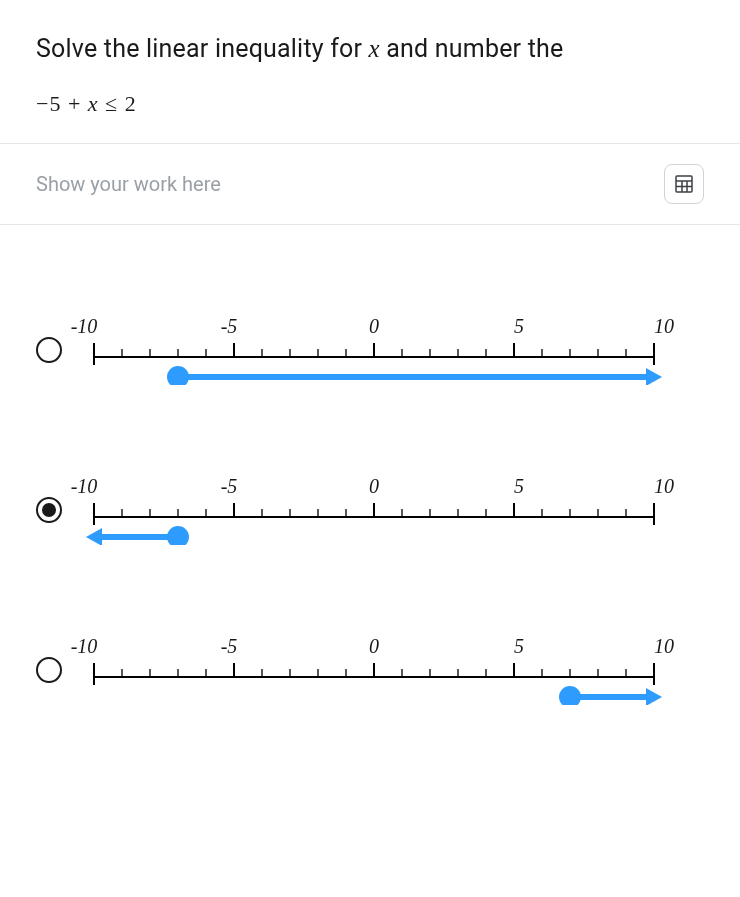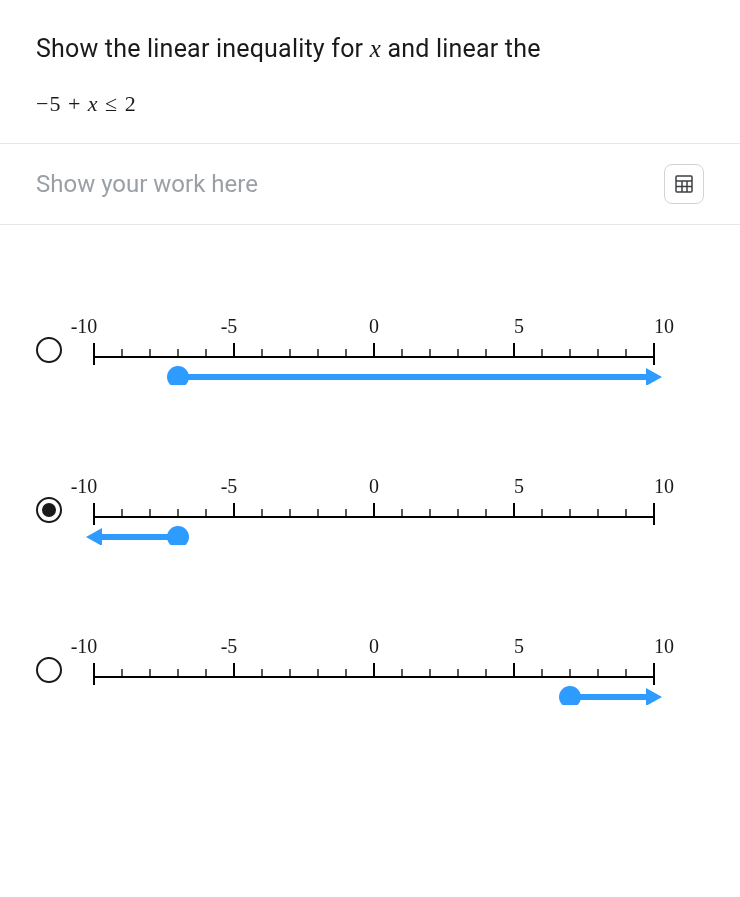--- a/index.html
+++ b/index.html
@@ -29,35 +29,35 @@
   .work-row {
     display: flex;
     align-items: center;
     justify-content: space-between;
     padding: 20px 0 20px 0;
     margin: 0 -36px;
     border-top: 1px solid #e6e6e6;
     border-bottom: 1px solid #e6e6e6;
   }
   .work-text {
-    font-size: 24px;
+    font-size: 20px;
     color: #9aa0a6;
     padding-left: 36px;
   }
   .grid-btn {
     width: 40px; height: 40px;
     border: 1px solid #d0d4d9;
     border-radius: 8px;
     background: #fff;
     display: flex; align-items: center; justify-content: center;
     margin-right: 36px;
     cursor: pointer;
   }
   .grid-btn svg { stroke: #3c4043; }
-  .choices { margin-top: 90px; }
+  .choices { margin-top: 90px; font-style: italic; }
   .choice {
     display: flex;
     align-items: center;
     gap: 22px;
     margin-bottom: 90px;
   }
   .radio {
     width: 26px; height: 26px; border-radius: 50%;
     border: 2px solid #1a1a1a;
     flex-shrink: 0;
@@ -81,21 +81,21 @@
   }
   .nl-labels span {
     width: 40px; text-align: center; margin-left: -20px; margin-right: -20px;
   }
   .nl-svg { position: absolute; top: 26px; left: 0; }
 </style>
 </head>
 <body>
 
 <div class="prompt">
-  <span>Show the linear inequality for </span><span class="math-var">x</span><span> and linear the</span><br>
+  <span>Solve the linear inequality for </span><span class="math-var">x</span><span> and number the</span><br>
 </div>
 
 <div class="equation">
   −5 + <span class="math-var">x</span> <span class="le">≤</span> 2
 </div>
 
 <div class="work-row">
   <div class="work-text">Show your work here</div>
   <div class="grid-btn">
     <svg width="18" height="18" viewBox="0 0 18 18" fill="none" stroke-width="1.5">

